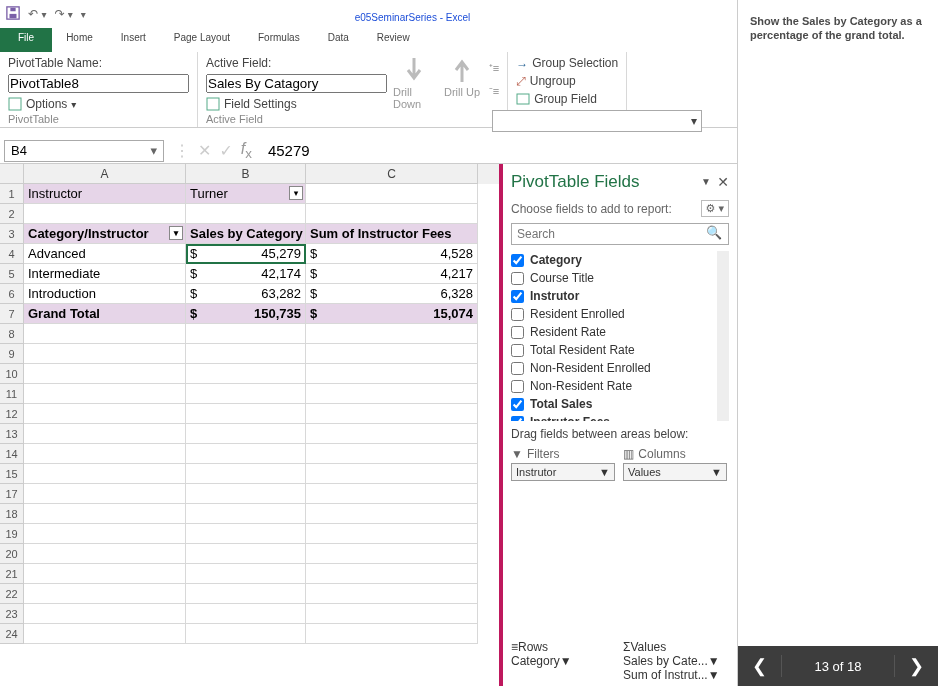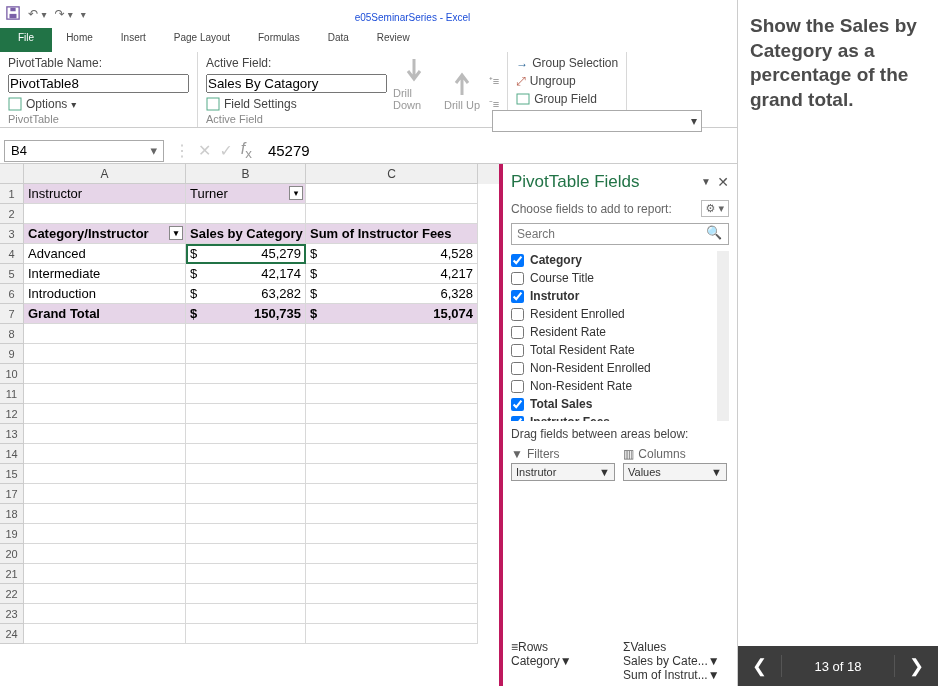--- a/index.html
+++ b/index.html
@@ -15,21 +15,21 @@
 
 
 .ribbon-tabs { height: 24px; display: flex; font-size: 10px; color: #444; }
 .ribbon-tabs .tab { padding: 4px 14px 4px 14px; cursor: pointer; }
 .ribbon-tabs .tab.file { background: #217346; color: #fff; padding: 4px 18px; }
 
 
 .ribbon { display: flex; border-bottom: 1px solid #ccc; font-size: 12px; color: #444; }
 .rgroup { border-right: 1px solid #d8d8d8; padding: 4px 8px 2px 8px; display: flex; flex-direction: column; justify-content: space-between; }
 .rgroup .glabel { text-align: left; font-size: 11px; color: #888; padding-top: 2px; }
-.rgroup .body { display: flex; gap: 6px; align-items: flex-end; }
+.rgroup .body { display: flex; gap: 6px; align-items: flex-start; }
 .vert { display: flex; flex-direction: column; gap: 4px; }
 .ctl { display: flex; align-items: center; gap: 4px; cursor: pointer; }
 .bigbtn { display: flex; flex-direction: column; align-items: center; font-size: 11px; color: #999; width: 42px; cursor: pointer; }
 .bigbtn svg { margin-bottom: 2px; }
 
 
 .namebox-row { display: flex; align-items: center; height: 26px; border-bottom: 1px solid #ccc; margin-top: 10px; }
 .namebox { width: 160px; border: 1px solid #aaa; height: 22px; display: flex; align-items: center; padding: 0 6px; font-size: 13px; margin-left: 4px; }
 .namebox .caret { margin-left: auto; color: #666; }
 .fx-icons { display: flex; align-items: center; gap: 8px; padding: 0 10px; color: #999; }
@@ -73,21 +73,21 @@
 .area { width: 104px; }
 .area .atitle { color: #666; font-size: 12px; display:flex; align-items:center; gap:4px; }
 .area .abox { border: 1px solid #999; background: #f4f4f4; font-size: 11px; padding: 2px 4px; margin-top: 2px; display: flex; justify-content: space-between; align-items: center; cursor: pointer; }
 .areas2 { display: flex; gap: 8px; margin-top: auto; padding-top:10px;}
 .area2 { width: 104px; }
 
 
 .big-dd { position: absolute; left: 492px; top: 58px; width: 210px; height: 22px; border: 1px solid #aaa; background: #fff; display: flex; align-items: center; justify-content: flex-end; padding: 0 4px; }
 
 
-.instr { padding: 14px 12px; font-size: 19px; font-weight: 600; color: #4b4b4b; line-height: 1.3; }
+.instr { padding: 14px 12px; font-size: 11px; font-weight: 600; color: #4b4b4b; line-height: 1.3; }
 .pager { position: absolute; bottom: 0; left: 0; right: 0; height: 40px; background: #3d3d3d; color: #fff; display: flex; align-items: center; justify-content: space-between; font-size: 13px; }
 .pager .arrow { width: 44px; text-align: center; font-size: 18px; cursor: pointer; }
 .pager .arrow.l { border-right: 1px solid #555; }
 .pager .arrow.r { border-left: 1px solid #555; }
 </style>
 </head>
 <body>
 
 <div class="excel-pane">
 

